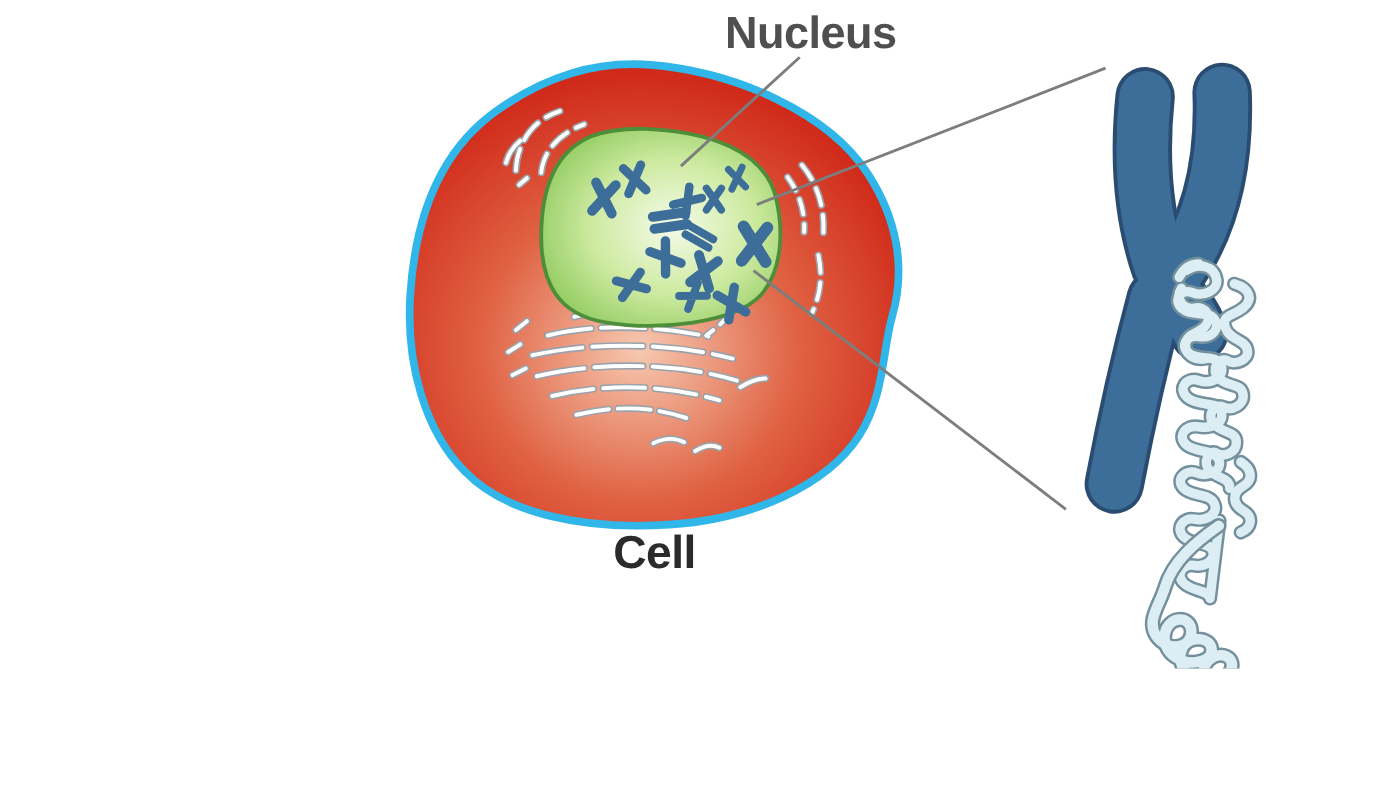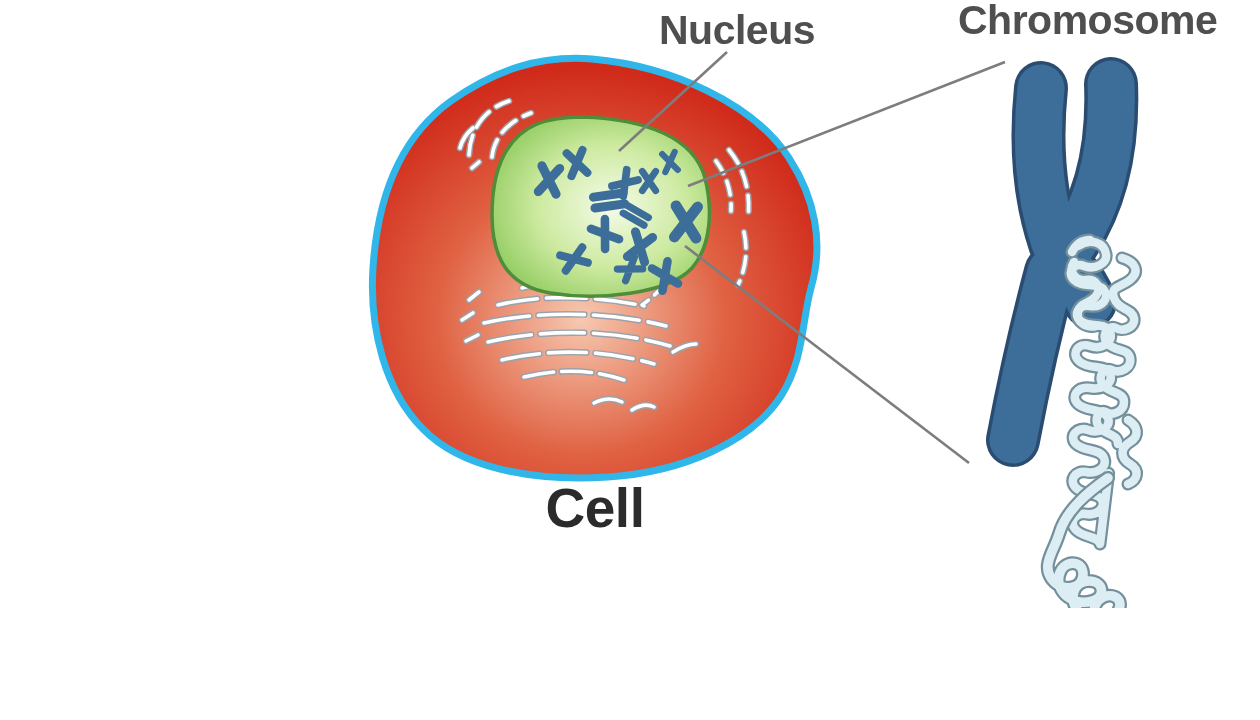--- a/index.html
+++ b/index.html
@@ -13,21 +13,21 @@
   .diagram-label{
     position:absolute;line-height:1.0;white-space:nowrap;
     font-size:41px;font-weight:bold;letter-spacing:-0.5px;
     color:var(--label_text,#4f4f4f);
   }
   #label-nucleus{left:627px;top:10px;}
   #label-chromosome{left:926px;top:0px;}
   #label-nucleosomes{left:716px;top:587px;}
   #label-cell{
     left:478px;top:481px;width:170px;text-align:center;
-    font-size:55px;color:var(--cell_label_text,#2b2b2b);letter-spacing:-0.5px;
+    font-size:42px;color:var(--cell_label_text,#2b2b2b);letter-spacing:-0.5px;
   }
   
   .membrane{fill:url(#cellGrad);stroke:var(--membrane,#30b6e8);stroke-width:7;}
   .nucleus{fill:url(#nucGrad);stroke:var(--nucleus_border,#4e8e3a);stroke-width:3.5;}
   .nuc-chr{stroke:var(--chromosome_fill,#2f5f96);fill:none;stroke-linecap:round;}
   .er-outer{stroke:var(--er_outline,#9aa2ab);stroke-width:6.5;fill:none;stroke-linecap:round;}
   .er-inner{stroke:var(--er_fill,#ffffff);stroke-width:3.6;fill:none;stroke-linecap:round;}
   .leader{stroke:var(--leader_line,#7d7d7d);stroke-width:2.6;fill:none;}
   .fanline{stroke:var(--leader_line,#8d8d8d);stroke-width:2.2;fill:none;}
   .chrom-outer{stroke:var(--chromosome_outline,#2a4c70);stroke-width:54;fill:none;stroke-linecap:round;}
@@ -224,15 +224,14 @@
         <circle class="bead" cx="634" cy="702" r="10"></circle>
         <circle class="bead" cx="656" cy="697" r="10"></circle>
         <circle class="bead" cx="677" cy="702" r="10"></circle>
         <circle class="bead" cx="697" cy="710" r="9"></circle>
         <circle class="bead" cx="713" cy="716" r="8"></circle>
       </g>
     </g>
   </svg>
 
   <div class="diagram-label" id="label-nucleus">Nucleus</div>
-  <div class="diagram-label" id="label-chromosome">Chromosome</div>
   <div class="diagram-label" id="label-cell">Cell</div>
 </div>
 
 </body></html>

